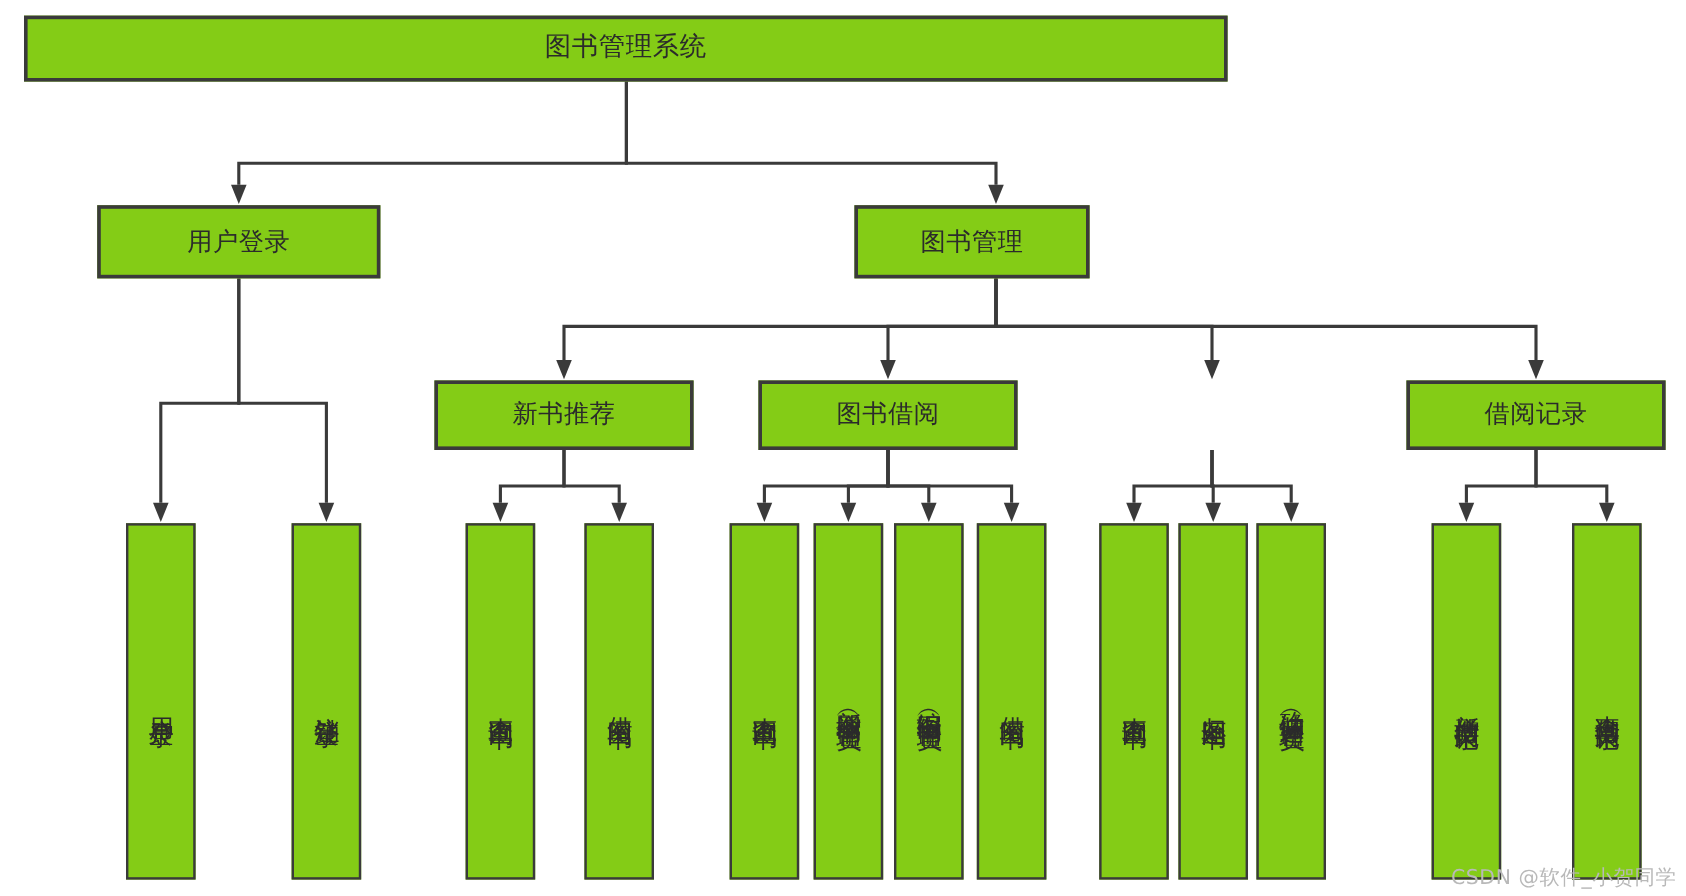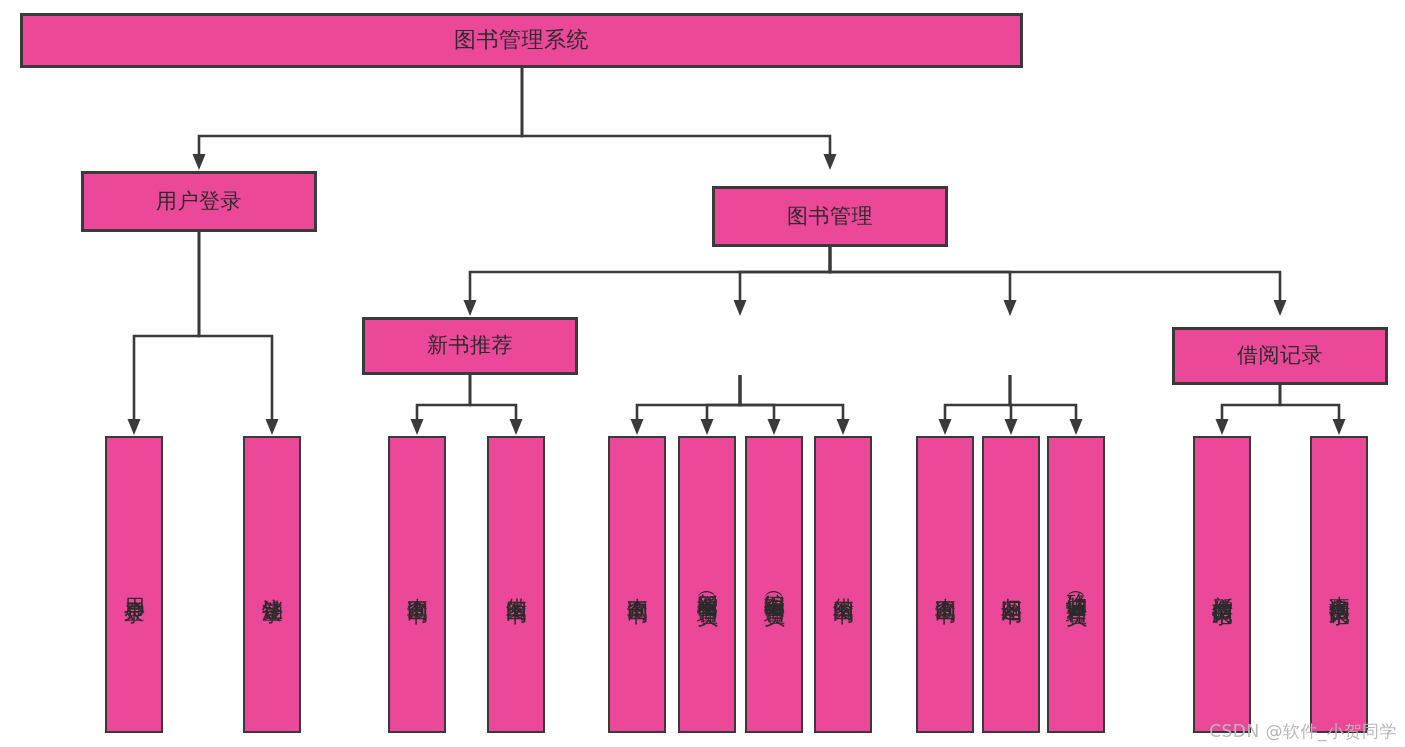--- a/index.html
+++ b/index.html
@@ -18,21 +18,21 @@
   #diagram-root {
     position: absolute;
     left: 0;
     top: 0;
     width: 1405px;
     height: 747px;
   }
   .node-box {
     position: absolute;
     box-sizing: border-box;
-    background: #ec4899;
+    background: #84cc16;
     border: 2px solid #3a3a3a;
     display: flex;
     align-items: center;
     justify-content: center;
     overflow: hidden;
   }
   .node-box.level-root,
   .node-box.level-1,
   .node-box.level-2 {
     border-width: 3px;
@@ -133,27 +133,30 @@
       <path d="M 1280 375 L 1280 405 L 1339 405 L 1339 419"></path>
       <polygon points="1332.5,419 1345.5,419 1339,435" class="arrow-head"></polygon>
     </svg>
 
 <div class="node-box level-root" style="left: 20px; top: 13px; width: 1003px; height: 55px;">
       <span class="node-label-h">图书管理系统</span>
     </div>
     <div class="node-box level-1" style="left: 81px; top: 171px; width: 236px; height: 61px;">
       <span class="node-label-h">用户登录</span>
     </div>
-    <div class="node-box level-1" style="left: 712px; top: 171px; width: 236px; height: 61px; margin-top: 15px;">
+    <div class="node-box level-1" style="left: 712px; top: 171px; width: 196px; height: 61px;">
       <span class="node-label-h">图书管理</span>
     </div>
     <div class="node-box level-2" style="left: 362px; top: 317px; width: 216px; height: 58px; justify-content: center;">
       <span class="node-label-h">新书推荐</span>
     </div>
-    <div class="node-box level-2" style="left: 1172px; top: 317px; width: 216px; height: 58px; margin-top: 10px;">
+    <div class="node-box level-2" style="left: 632px; top: 317px; width: 216px; height: 58px;">
+      <span class="node-label-h">图书借阅</span>
+    </div>
+    <div class="node-box level-2" style="left: 1172px; top: 317px; width: 216px; height: 58px;">
       <span class="node-label-h">借阅记录</span>
     </div>
     <div class="node-box leaf" style="left: 105px; top: 436px; width: 58px; height: 297px;">
       <span class="node-label-v">用户登录</span>
     </div>
     <div class="node-box leaf" style="left: 243px; top: 436px; width: 58px; height: 297px;">
       <span class="node-label-v">注销登录</span>
     </div>
     <div class="node-box leaf" style="left: 388px; top: 436px; width: 58px; height: 297px;">
       <span class="node-label-v">查询图书</span>

